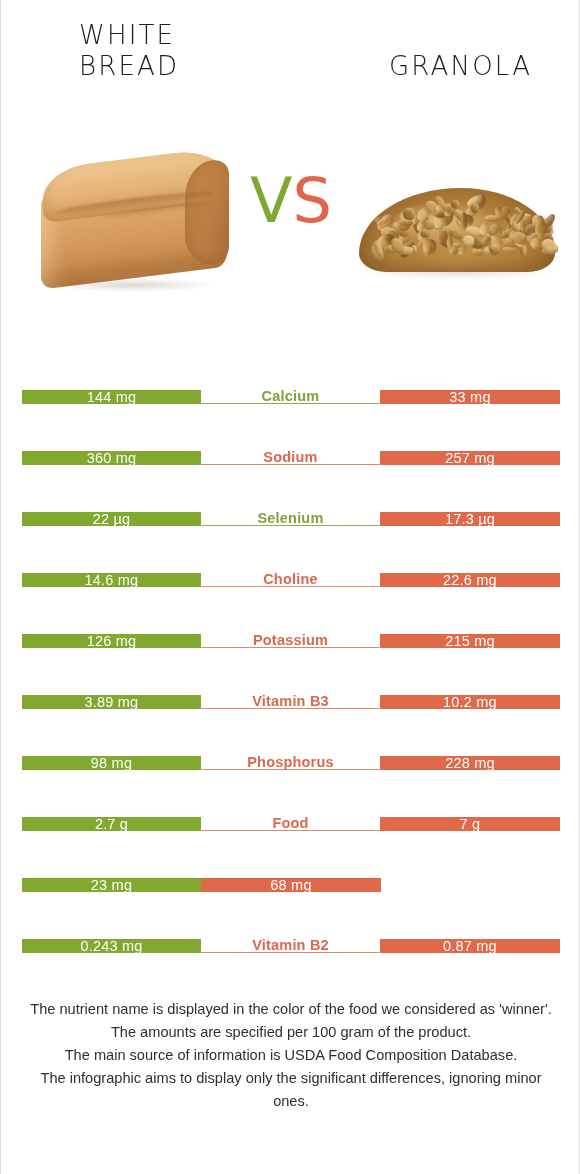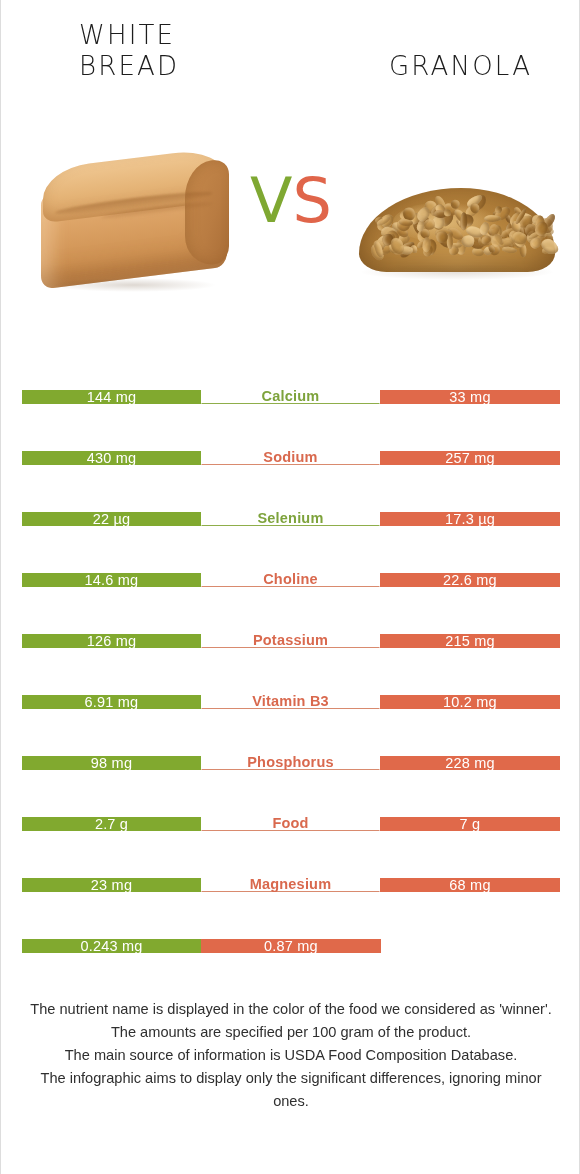--- a/index.html
+++ b/index.html
@@ -422,61 +422,61 @@
 
   </div>
 
   <div class="table" id="comparison-table">
       <div class="row win-green">
         <div class="cell cell-left">144 mg</div>
         <div class="cell cell-mid">Calcium</div>
         <div class="cell cell-right">33 mg</div>
       </div>
       <div class="row win-orange">
-        <div class="cell cell-left">430 mg</div>
+        <div class="cell cell-left">360 mg</div>
         <div class="cell cell-mid">Sodium</div>
         <div class="cell cell-right">257 mg</div>
       </div>
       <div class="row win-green">
         <div class="cell cell-left">22 µg</div>
         <div class="cell cell-mid">Selenium</div>
         <div class="cell cell-right">17.3 µg</div>
       </div>
       <div class="row win-orange">
         <div class="cell cell-left">14.6 mg</div>
         <div class="cell cell-mid">Choline</div>
         <div class="cell cell-right">22.6 mg</div>
       </div>
       <div class="row win-orange">
         <div class="cell cell-left">126 mg</div>
         <div class="cell cell-mid">Potassium</div>
         <div class="cell cell-right">215 mg</div>
       </div>
       <div class="row win-orange">
-        <div class="cell cell-left">6.91 mg</div>
+        <div class="cell cell-left">3.89 mg</div>
         <div class="cell cell-mid">Vitamin B3</div>
         <div class="cell cell-right">10.2 mg</div>
       </div>
       <div class="row win-orange">
         <div class="cell cell-left">98 mg</div>
         <div class="cell cell-mid">Phosphorus</div>
         <div class="cell cell-right">228 mg</div>
       </div>
       <div class="row win-orange">
         <div class="cell cell-left">2.7 g</div>
         <div class="cell cell-mid">Food</div>
         <div class="cell cell-right">7 g</div>
       </div>
       <div class="row win-orange">
         <div class="cell cell-left">23 mg</div>
-        <div class="cell cell-mid">Magnesium</div>
         <div class="cell cell-right">68 mg</div>
       </div>
       <div class="row win-orange">
         <div class="cell cell-left">0.243 mg</div>
+        <div class="cell cell-mid">Vitamin B2</div>
         <div class="cell cell-right">0.87 mg</div>
       </div>
     </div>
 
   <div class="footer">
     <p>The nutrient name is displayed in the color of the food we considered as 'winner'.</p>
     <p>The amounts are specified per 100 gram of the product.</p>
     <p>The main source of information is USDA Food Composition Database.</p>
     <p>The infographic aims to display only the significant differences, ignoring minor ones.</p>
   </div>

